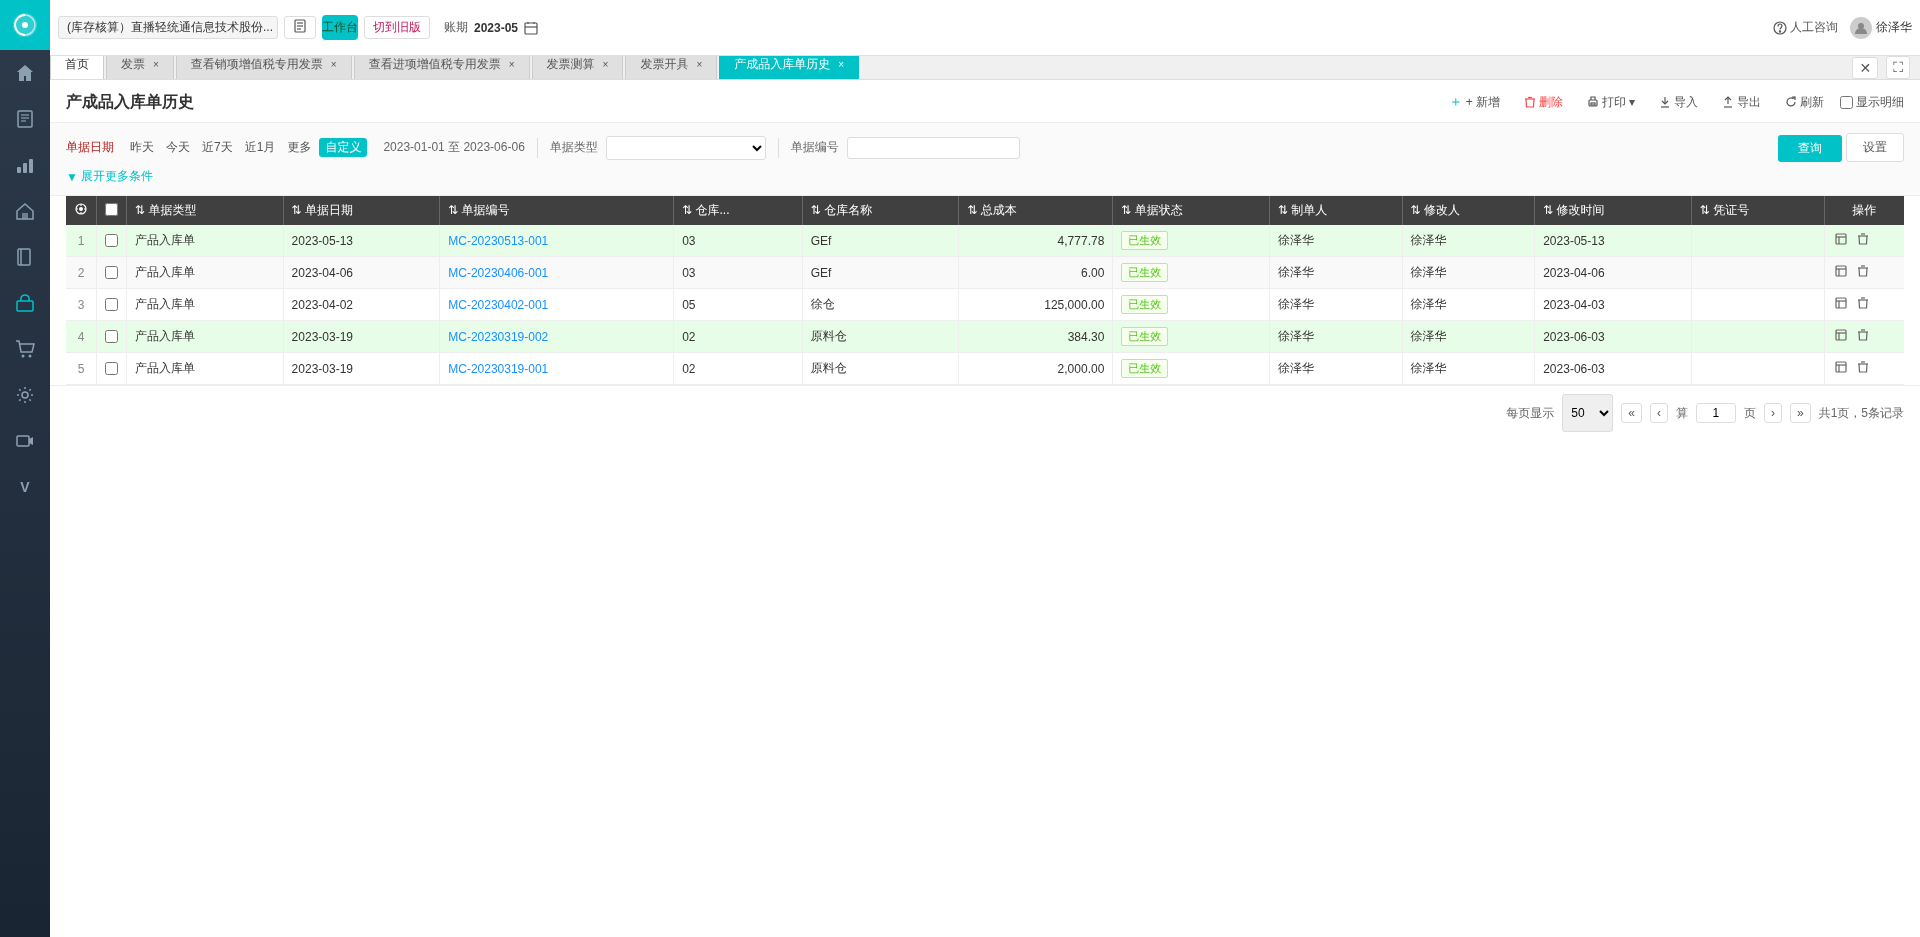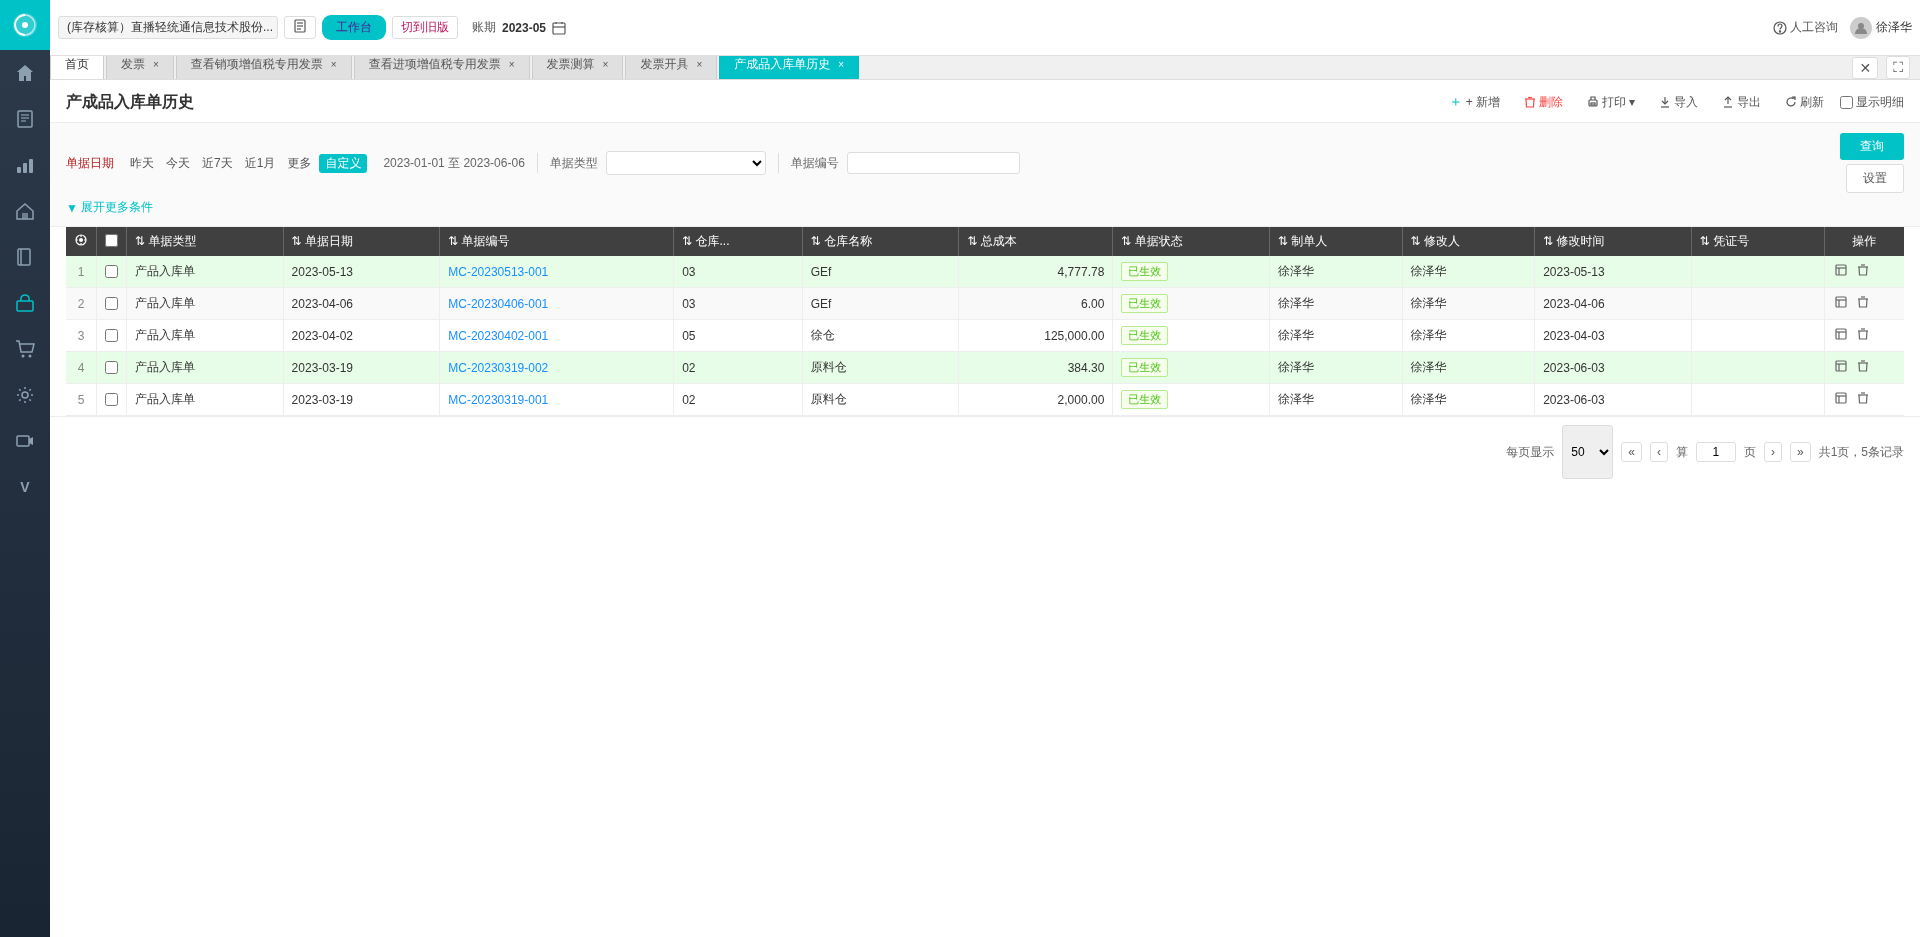--- a/index.html
+++ b/index.html
@@ -13,21 +13,21 @@
     .sidebar-icon.active { color: #00c2c7; }
 
     
     .main { flex: 1; display: flex; flex-direction: column; overflow: hidden; }
 
     
     .topbar { height: 56px; background: #fff; border-bottom: 1px solid #e0e0e0; display: flex; align-items: center; padding: 0 8px; flex-shrink: 0; }
     .topbar-left { display: flex; align-items: center; gap: 6px; }
     .company-selector { display: flex; align-items: center; gap: 4px; font-size: 12px; color: #333; background: #f5f5f5; border: 1px solid #ddd; border-radius: 3px; padding: 2px 8px; cursor: pointer; max-width: 220px; overflow: hidden; white-space: nowrap; text-overflow: ellipsis; }
     .btn-doc { background: #fff; border: 1px solid #ddd; border-radius: 3px; padding: 2px 8px; cursor: pointer; font-size: 12px; color: #555; }
-    .btn-workbench { background: #00c2c7; color: #4c1d95; border: none; border-radius: 9px; padding: 4px 14px; cursor: pointer; font-size: 12px; }
+    .btn-workbench { background: #00c2c7; color: #14532d; border: none; border-radius: 4px; padding: 4px 0; cursor: pointer; font-size: 12px; }
     .btn-switch { background: #fff; border: 1px solid #ddd; border-radius: 3px; padding: 2px 8px; cursor: pointer; font-size: 12px; color: #be185d; }
     .period-label { font-size: 12px; color: #555; margin-left: 8px; }
     .period-value { font-size: 12px; color: #333; font-weight: bold; }
     .topbar-right { margin-left: auto; display: flex; align-items: center; gap: 12px; }
     .support-btn { display: flex; align-items: center; gap: 3px; font-size: 12px; color: #555; cursor: pointer; }
     .user-info { display: flex; align-items: center; gap: 4px; font-size: 12px; color: #333; cursor: pointer; }
     .user-avatar { width: 22px; height: 22px; border-radius: 50%; background: #ccc; display: flex; align-items: center; justify-content: center; overflow: hidden; }
 
     
     .tabbar { height: 24px; background: #f0f0f0; border-bottom: 1px solid #ddd; display: flex; align-items: flex-end; padding-left: 0; flex-shrink: 0; overflow: hidden; }
@@ -83,21 +83,21 @@
     .col-settings { width: 30px; text-align: center; }
     .col-actions { width: 80px; text-align: center; }
 
     
     .table-footer { padding: 8px 16px; border-top: 1px solid #eee; display: flex; align-items: center; background: #fafafa; }
     .footer-total-label { font-size: 12px; color: #666; }
     .footer-total-value { font-size: 12px; font-weight: bold; color: #333; margin-left: 20px; }
 
     .pagination-bar { padding: 8px 16px; display: flex; align-items: center; justify-content: flex-end; gap: 8px; border-top: 1px solid #eee; }
     .page-size-label { font-size: 12px; color: #666; }
-    .page-size-select { border: 1px solid #ddd; border-radius: 3px; padding: 18px 4px; font-size: 12px; }
+    .page-size-select { border: 1px solid #ddd; border-radius: 3px; padding: 10px 4px; font-size: 12px; }
     .page-nav-btn { background: #fff; border: 1px solid #ddd; border-radius: 3px; padding: 2px 6px; cursor: pointer; font-size: 12px; color: #555; }
     .page-nav-btn:disabled { color: #ccc; cursor: not-allowed; }
     .page-input { border: 1px solid #ddd; border-radius: 3px; padding: 2px 6px; font-size: 12px; width: 40px; text-align: center; }
     .page-info { font-size: 12px; color: #666; }
 
     .checkbox-cell { display: flex; justify-content: center; align-items: center; }
     input[type="checkbox"] { cursor: pointer; }
 
     .display-col-label { font-size: 12px; color: #555; }
   </style>
@@ -334,21 +334,21 @@
           </select>
         </div>
 
         <div class="filter-divider"></div>
 
         <div class="filter-select-group">
           <span class="filter-select-label">单据编号</span>
           <input class="filter-input" type="text" style="">
         </div>
 
-        <div style="margin-left:auto; display:flex; flex-direction:column; gap:4px; align-items:flex-end;">
+        <div style="margin-left:auto; display:flex; flex-direction:row; gap:4px; align-items:flex-end;">
           <button class="btn-query">查询</button>
           <button class="btn-set">设置</button>
         </div>
       </div>
       <div class="expand-btn">
         <span>▼</span>
         <span>展开更多条件</span>
       </div>
     </div>
 

